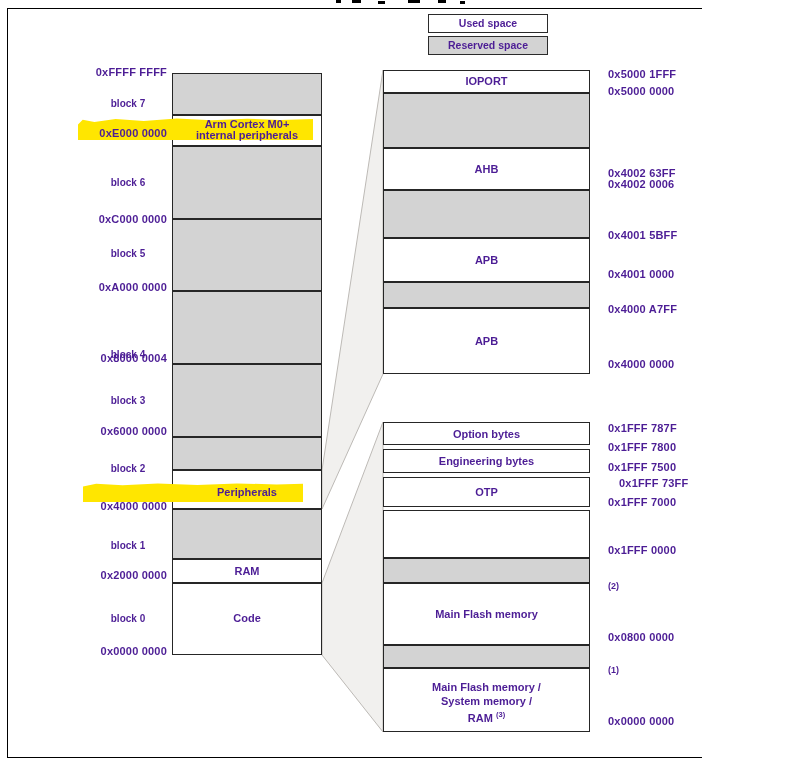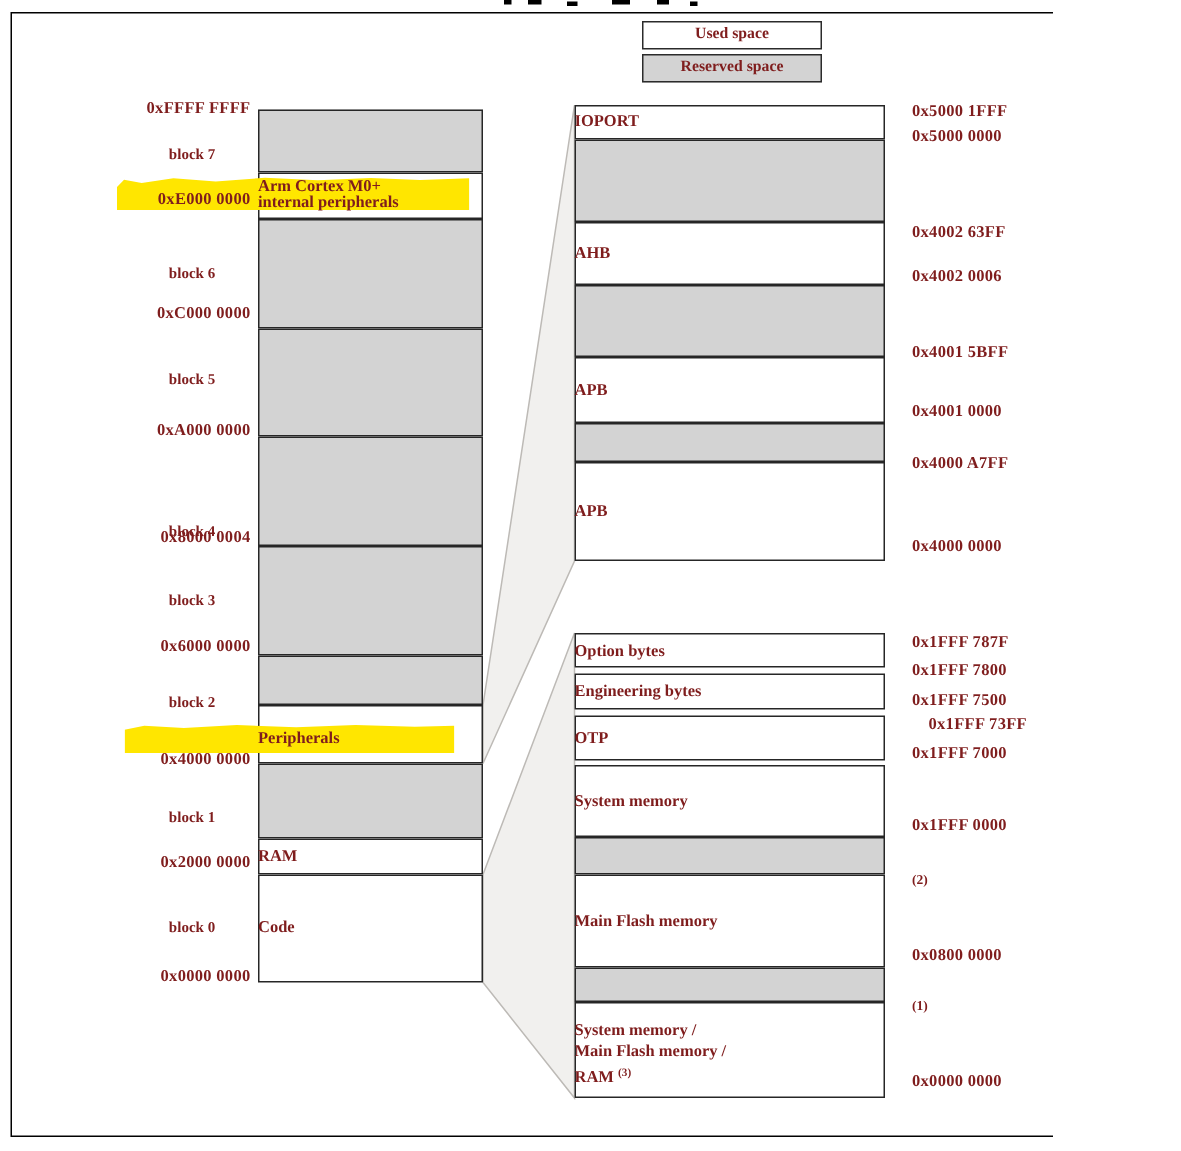--- a/index.html
+++ b/index.html
@@ -1,31 +1,31 @@
 <!DOCTYPE html>
 <html><head>
 <meta charset="utf-8">
 <style>
   html,body{margin:0;padding:0;background:#fff;}
   .canvas{
     position:relative;width:702px;height:767px;background:#ffffff;
-    font-family:Liberation Serif, serif;
-    overflow:hidden;color:#7f1d1d;
+    font-family:Liberation Sans, sans-serif;
+    overflow:hidden;color:#4c1d95;
   }
   .frame{position:absolute;left:7px;top:8px;width:769px;height:748px;border:1px solid #000;}
   .fans{position:absolute;left:0;top:0;}
   .seg{position:absolute;left:172px;width:150px;border:1.5px solid #262626;box-sizing:border-box;}
   .rseg{position:absolute;left:383px;width:207px;border:1.5px solid #262626;box-sizing:border-box;}
   .gray{background:#d3d3d3;}
   .white{background:#ffffff;}
   .addr{position:absolute;font-weight:bold;font-size:11px;line-height:14px;white-space:nowrap;letter-spacing:0.2px;}
   .addr.la{left:55px;width:112px;text-align:right;}
   .addr.ra{left:608px;text-align:left;}
   .blocklabel{position:absolute;left:60px;width:136px;text-align:center;font-weight:bold;font-size:10px;line-height:13px;}
-  .boxlabel{position:absolute;left:172px;width:150px;font-weight:bold;font-size:11px;line-height:14px;}
+  .boxlabel{position:absolute;left:172px;width:150px;text-align:center;font-weight:bold;font-size:11px;line-height:14px;}
   .boxlabel.rb{left:383px;width:207px;}
   .boxlabel.tiny{font-size:11px;line-height:11px;}
   .note{position:absolute;left:608px;font-weight:bold;font-size:9px;line-height:10px;}
   .legend-box{position:absolute;left:428px;width:120px;height:19px;border:1.5px solid #2b2b2b;box-sizing:border-box;
     text-align:center;font-weight:bold;font-size:10.5px;line-height:16px;}
   .caption{position:absolute;left:180px;top:680px;width:140px;text-align:center;font-weight:bold;font-size:11.5px;line-height:16px;}
   .hl{position:absolute;background:#ffe600;}
   .hl.cortex{left:78px;top:118px;width:235px;height:22px;
     clip-path:polygon(0 30%,2% 8%,7% 18%,16% 4%,28% 14%,42% 2%,57% 10%,72% 3%,86% 9%,100% 4%,100% 100%,0 100%);}
   .hl.periph{left:83px;top:483px;width:220px;height:19px;
@@ -71,21 +71,21 @@
   <div class="hl periph"></div>
 
   <div class="boxlabel tiny" style="top:119px;">Arm Cortex M0+</div>
   <div class="boxlabel tiny" style="top:130px;">internal peripherals</div>
   <div class="boxlabel" style="top:485px;">Peripherals</div>
   <div class="boxlabel" style="top:564px;">RAM</div>
   <div class="boxlabel" style="top:611px;">Code</div>
 
   <div class="addr la" style="top:65px;">0xFFFF FFFF</div>
   <div class="addr la" style="top:126px;">0xE000 0000</div>
-  <div class="addr la" style="top:202px;">0xC000 0000</div>
+  <div class="addr la" style="top:212px;">0xC000 0000</div>
   <div class="addr la" style="top:280px;">0xA000 0000</div>
   <div class="addr la" style="top:351px;">0x8000 0004</div>
   <div class="addr la" style="top:424px;">0x6000 0000</div>
   <div class="addr la" style="top:499px;">0x4000 0000</div>
   <div class="addr la" style="top:568px;">0x2000 0000</div>
   <div class="addr la" style="top:644px;">0x0000 0000</div>
 
   <div class="blocklabel" style="top:97px;">block 7</div>
   <div class="blocklabel" style="top:176px;">block 6</div>
   <div class="blocklabel" style="top:247px;">block 5</div>
@@ -104,44 +104,43 @@
   <div class="rseg gray" style="top:282px;height:26px;"></div>
   <div class="rseg white" style="top:308px;height:66px;"></div>
 
   <div class="boxlabel rb" style="top:74px;">IOPORT</div>
   <div class="boxlabel rb" style="top:162px;">AHB</div>
   <div class="boxlabel rb" style="top:253px;">APB</div>
   <div class="boxlabel rb" style="top:334px;">APB</div>
 
   <div class="addr ra" style="top:67px;">0x5000 1FFF</div>
   <div class="addr ra" style="top:84px;">0x5000 0000</div>
-  <div class="addr ra" style="top:148px;text-align:right;">0x4002 63FF</div>
+  <div class="addr ra" style="top:166px;text-align:right;">0x4002 63FF</div>
   <div class="addr ra" style="top:177px;">0x4002 0006</div>
   <div class="addr ra" style="top:228px;">0x4001 5BFF</div>
   <div class="addr ra" style="top:267px;">0x4001 0000</div>
   <div class="addr ra" style="top:302px;">0x4000 A7FF</div>
   <div class="addr ra" style="top:357px;">0x4000 0000</div>
 
   <div class="rseg white" style="top:422px;height:23px;"></div>
   <div class="rseg white" style="top:449px;height:24px;"></div>
   <div class="rseg white" style="top:477px;height:30px;"></div>
   <div class="rseg white" style="top:510px;height:48px;"></div>
   <div class="rseg gray" style="top:558px;height:25px;"></div>
   <div class="rseg white" style="top:583px;height:62px;"></div>
   <div class="rseg gray" style="top:645px;height:23px;"></div>
   <div class="rseg white" style="top:668px;height:64px;"></div>
 
   <div class="boxlabel rb" style="top:427px;">Option bytes</div>
   <div class="boxlabel rb" style="top:485px;">OTP</div>
   <div class="boxlabel rb" style="top:454px;">Engineering bytes</div>
-  <div class="boxlabel rb" style="top:527px;">System memory</div>
   <div class="boxlabel rb" style="top:607px;">Main Flash memory</div>
   <div class="boxlabel rb" style="top:680px;">
+    <div>Main Flash memory /</div>
     <div>System memory /</div>
-    <div>Main Flash memory /</div>
     <div><span>RAM</span>&nbsp;<sup>(3)</sup></div>
   </div>
 
   <div class="addr ra" style="top:421px;">0x1FFF 787F</div>
   <div class="addr ra" style="top:440px;">0x1FFF 7800</div>
   <div class="addr ra" style="top:460px;">0x1FFF 7500</div>
   <div class="addr ra" style="top:476px;margin-left:11px;">0x1FFF 73FF</div>
   <div class="addr ra" style="top:495px;">0x1FFF 7000</div>
   <div class="addr ra" style="top:543px;">0x1FFF 0000</div>
   <div class="note" style="top:581px;">(2)</div>

